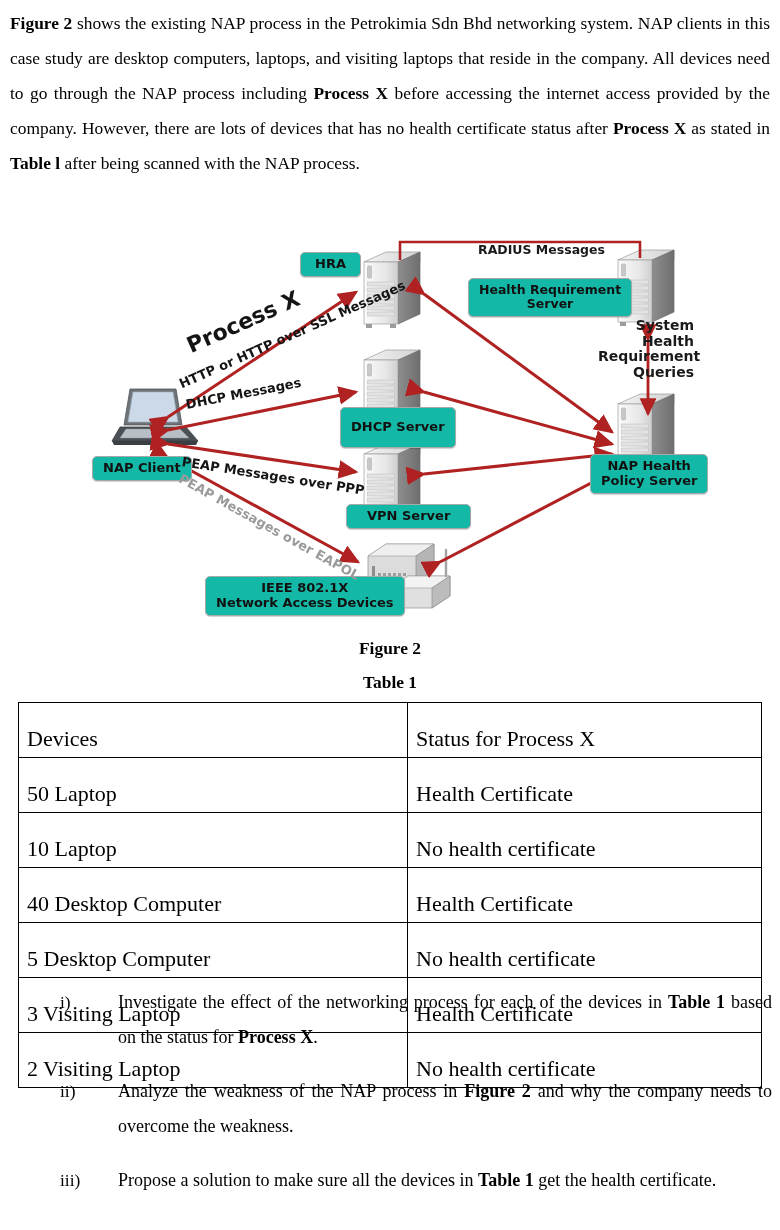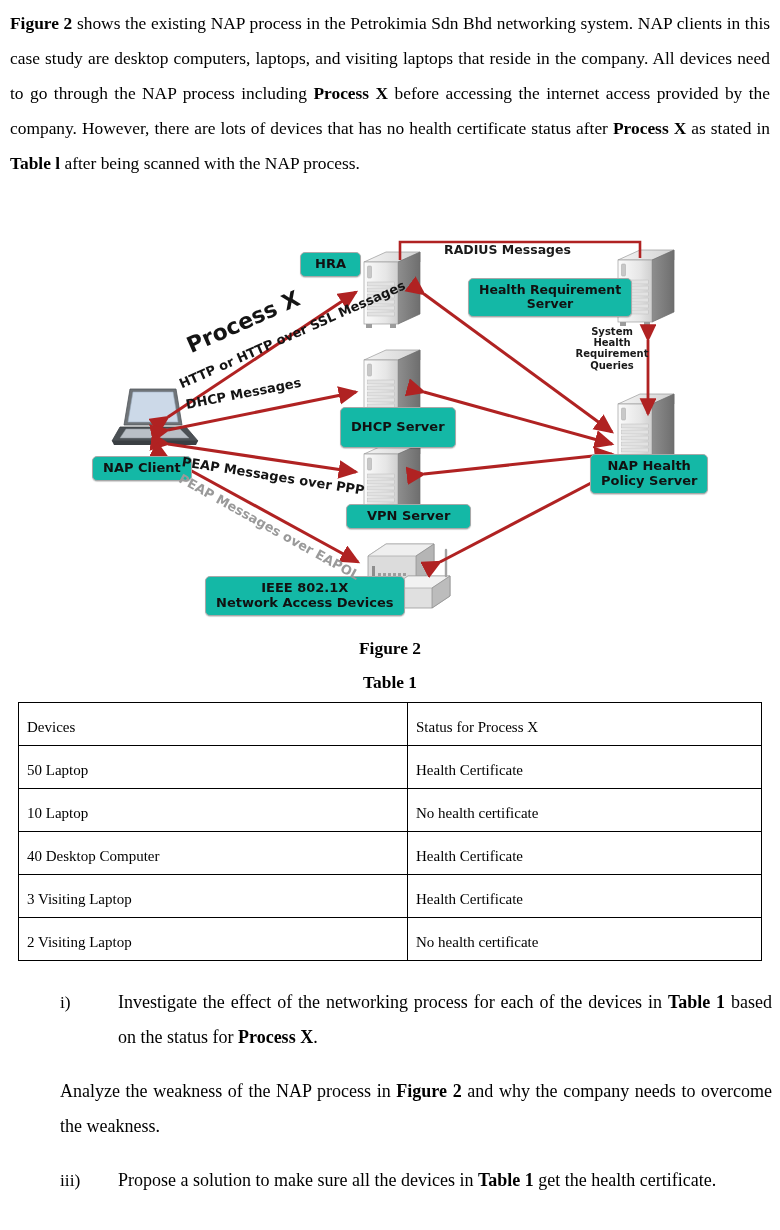--- a/index.html
+++ b/index.html
@@ -54,20 +54,21 @@
   }
 
   .plain {
     position: absolute;
     font-family: "DejaVu Sans", "Liberation Sans", sans-serif;
     font-weight: bold;
     color: #1a1a1a;
     text-align: center;
     line-height: 1.12;
     white-space: nowrap;
+    margin-left: 34px;
   }
 
   .rot {
     position: absolute;
     font-family: "DejaVu Sans", "Liberation Sans", sans-serif;
     font-weight: bold;
     color: #141414;
     white-space: nowrap;
     transform-origin: 0 50%;
   }
@@ -88,23 +89,23 @@
   #table-1 {
     position: absolute;
     left: 18px;
     top: 702px;
     width: 744px;
     border-collapse: collapse;
     table-layout: fixed;
   }
   #table-1 td {
     border: 1.3px solid #000000;
-    font-size: 15px;
+    font-size: 22px;
     font-family: "Liberation Serif", "DejaVu Serif", serif;
-    padding: 12px 0 5px 8px;
+    padding: 23px 0 5px 8px;
     height: 25px;
     vertical-align: middle;
   }
   #table-1 .col-a { width: 380px; }
 
   
   #question-list {
     position: absolute;
     left: 60px;
     top: 985px;
@@ -263,21 +264,21 @@
     <span>Server</span>
   </div>
 
   <div class="lbl" style="left:590px; top:222px; padding:4px 10px; font-size:13px;">
     <span>NAP Health</span><br>
     <span>Policy Server</span>
   </div>
 
   <div class="plain" style="left:444px; top:11px; font-size:12.5px;">RADIUS Messages</div>
 
-  <div class="plain" style="left:564px; top:94px; font-size:10px; text-align:center; width:96px;">
+  <div class="plain" style="left:564px; top:86px; font-size:14px; text-align:right; width:96px;">
     <span>System</span><br>
     <span>Health</span><br>
     <span>Requirement</span><br>
     <span>Queries</span>
   </div>
 
   <div class="rot" style="left:188px; top:102px; font-size:22px; transform:rotate(-24deg);">Process X</div>
 
   <div class="rot" style="left:180px; top:145px; font-size:13px; transform:rotate(-24deg);">HTTP or HTTP over SSL Messages</div>
 
@@ -303,35 +304,40 @@
     </tr>
     <tr>
       <td class="col-a">10 Laptop</td>
       <td>No health certificate</td>
     </tr>
     <tr>
       <td class="col-a">40 Desktop Computer</td>
       <td>Health Certificate</td>
     </tr>
     <tr>
+      <td class="col-a">5 Desktop Computer</td>
+      <td>No health certificate</td>
+    </tr>
+    <tr>
       <td class="col-a">3 Visiting Laptop</td>
       <td>Health Certificate</td>
     </tr>
     <tr>
       <td class="col-a">2 Visiting Laptop</td>
       <td>No health certificate</td>
     </tr>
   </tbody>
 </table>
 
 <div id="question-list">
   <div class="q-item">
     <div class="q-marker">i)</div>
     <div class="q-text">Investigate the effect of the networking process for each of the devices in <b>Table 1</b> based on the status for <b>Process X</b>.</div>
   </div>
   <div class="q-item">
+    <div class="q-marker">ii)</div>
     <div class="q-text">Analyze the weakness of the NAP process in <b>Figure 2</b> and why the company needs to overcome the weakness.</div>
   </div>
   <div class="q-item">
     <div class="q-marker">iii)</div>
     <div class="q-text">Propose a solution to make sure all the devices in <b>Table 1</b> get the health certificate.</div>
   </div>
 </div>
 
 </body></html>

